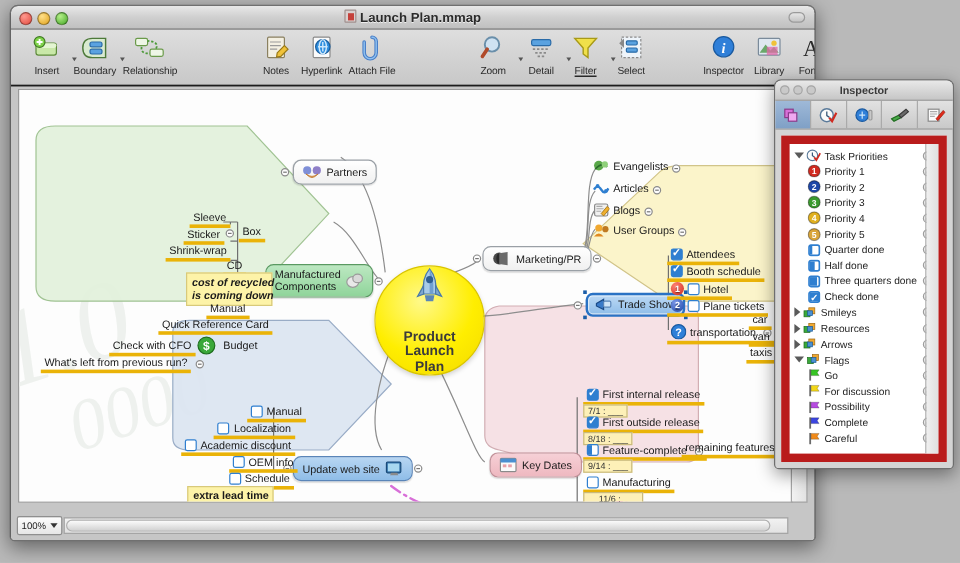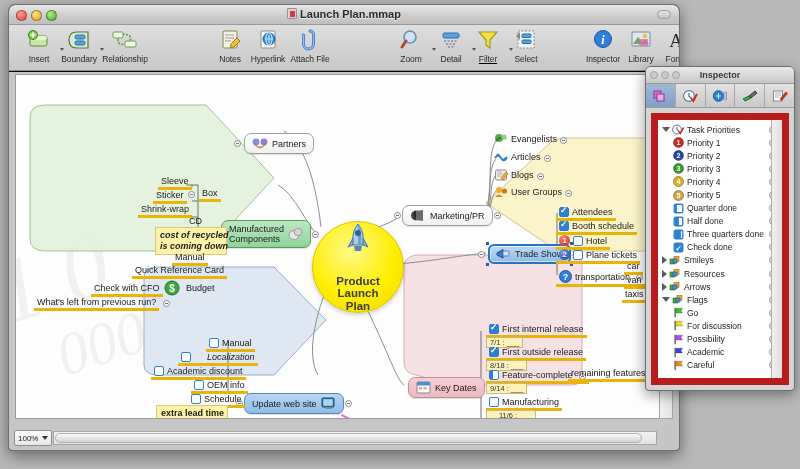--- a/index.html
+++ b/index.html
@@ -627,38 +627,38 @@
             <span class="nline" style="border:none;">Budget</span>
           </div>
           <div class="node nline" style="left:75px; top:208px;">
             <span>Check with CFO</span>
           </div>
           <div class="node nline" style="left:18px; top:222px;">
             <span>What's left from previous run?</span>
             <div class="collapse" style="right:-11px; top:3px;"></div>
           </div>
 
-          <div class="node" style="left:228px; top:318px;">
+          <div class="node" style="left:228px; top:305px;">
             <div class="nbox" style="background:linear-gradient(to bottom,#b8d6f2,#8fbde8); border-color:#5a85b8;">
               <span>Update web site</span>
               <svg width="15" height="13" viewBox="0 0 15 13">
                 <rect x="1" y="1" width="12" height="9" rx="1" fill="#2f6fa8" stroke="#1a4a78"></rect>
                 <rect x="2.2" y="2.2" width="9.6" height="6.6" fill="#a8d8f0"></rect>
                 <path d="M5 10 h5 l1 2 h-7Z" fill="#8a8a8a"></path>
               </svg>
             </div>
             <div class="collapse" style="left:-8px; top:7px;"></div>
             <div class="collapse" style="right:-8px; top:7px;"></div>
           </div>
 
           <div class="node nline" style="left:190px; top:263px; gap:3px;">
             <span class="cbox"></span>
             <span>Manual</span>
           </div>
-          <div class="node nline" style="left:162px; top:277px; gap:16px;font-style:italic;">
+          <div class="node nline" style="left:162px; top:277px; gap:4px;">
             <span class="cbox"></span>
             <span>Localization</span>
           </div>
           <div class="node nline" style="left:135px; top:291px; gap:3px;">
             <span class="cbox"></span>
             <span>Academic discount</span>
           </div>
           <div class="node nline" style="left:175px; top:305px; gap:3px;">
             <span class="cbox"></span>
             <span>OEM info</span>
@@ -1034,21 +1034,21 @@
             <span class="ibullet"></span>
           </div>
           <div class="irow">
             <span class="tri none"></span>
             <span class="iico">
               <svg width="11" height="11" viewBox="0 0 11 11">
                 <rect x="1.4" y="0.8" width="1.5" height="9.4" fill="#6a6a6a"></rect>
                 <path d="M2.9 1.2 H9.6 L8 3.6 L9.6 6 H2.9Z" fill="#3b45e0" stroke="rgba(0,0,0,.35)" stroke-width=".5"></path>
               </svg>
             </span>
-            <span>Academic</span>
+            <span>Complete</span>
             <span class="ibullet"></span>
           </div>
           <div class="irow">
             <span class="tri none"></span>
             <span class="iico">
               <svg width="11" height="11" viewBox="0 0 11 11">
                 <rect x="1.4" y="0.8" width="1.5" height="9.4" fill="#6a6a6a"></rect>
                 <path d="M2.9 1.2 H9.6 L8 3.6 L9.6 6 H2.9Z" fill="#f08a1a" stroke="rgba(0,0,0,.35)" stroke-width=".5"></path>
               </svg>
             </span>

